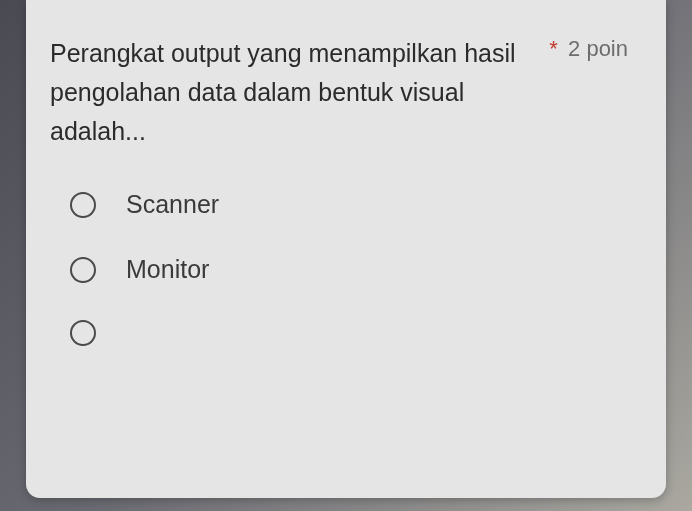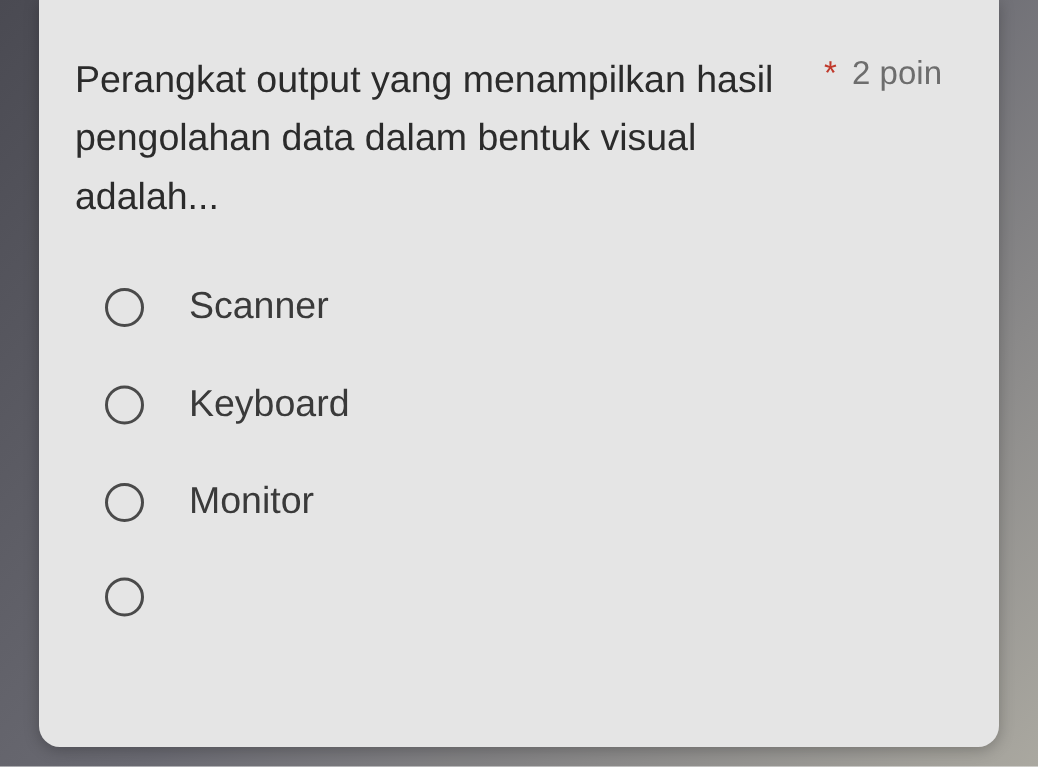--- a/index.html
+++ b/index.html
@@ -88,23 +88,19 @@
     </div>
   </div>
 
   <div class="options">
     <div class="option">
       <span class="radio"></span>
       <span class="option-label">Scanner</span>
     </div>
     <div class="option">
       <span class="radio"></span>
-      <span class="option-label">Keyboard</span>
-    </div>
-    <div class="option">
-      <span class="radio"></span>
       <span class="option-label">Monitor</span>
     </div>
     <div class="option">
       <span class="radio"></span>
     </div>
   </div>
 </div>
 
 </body></html>

